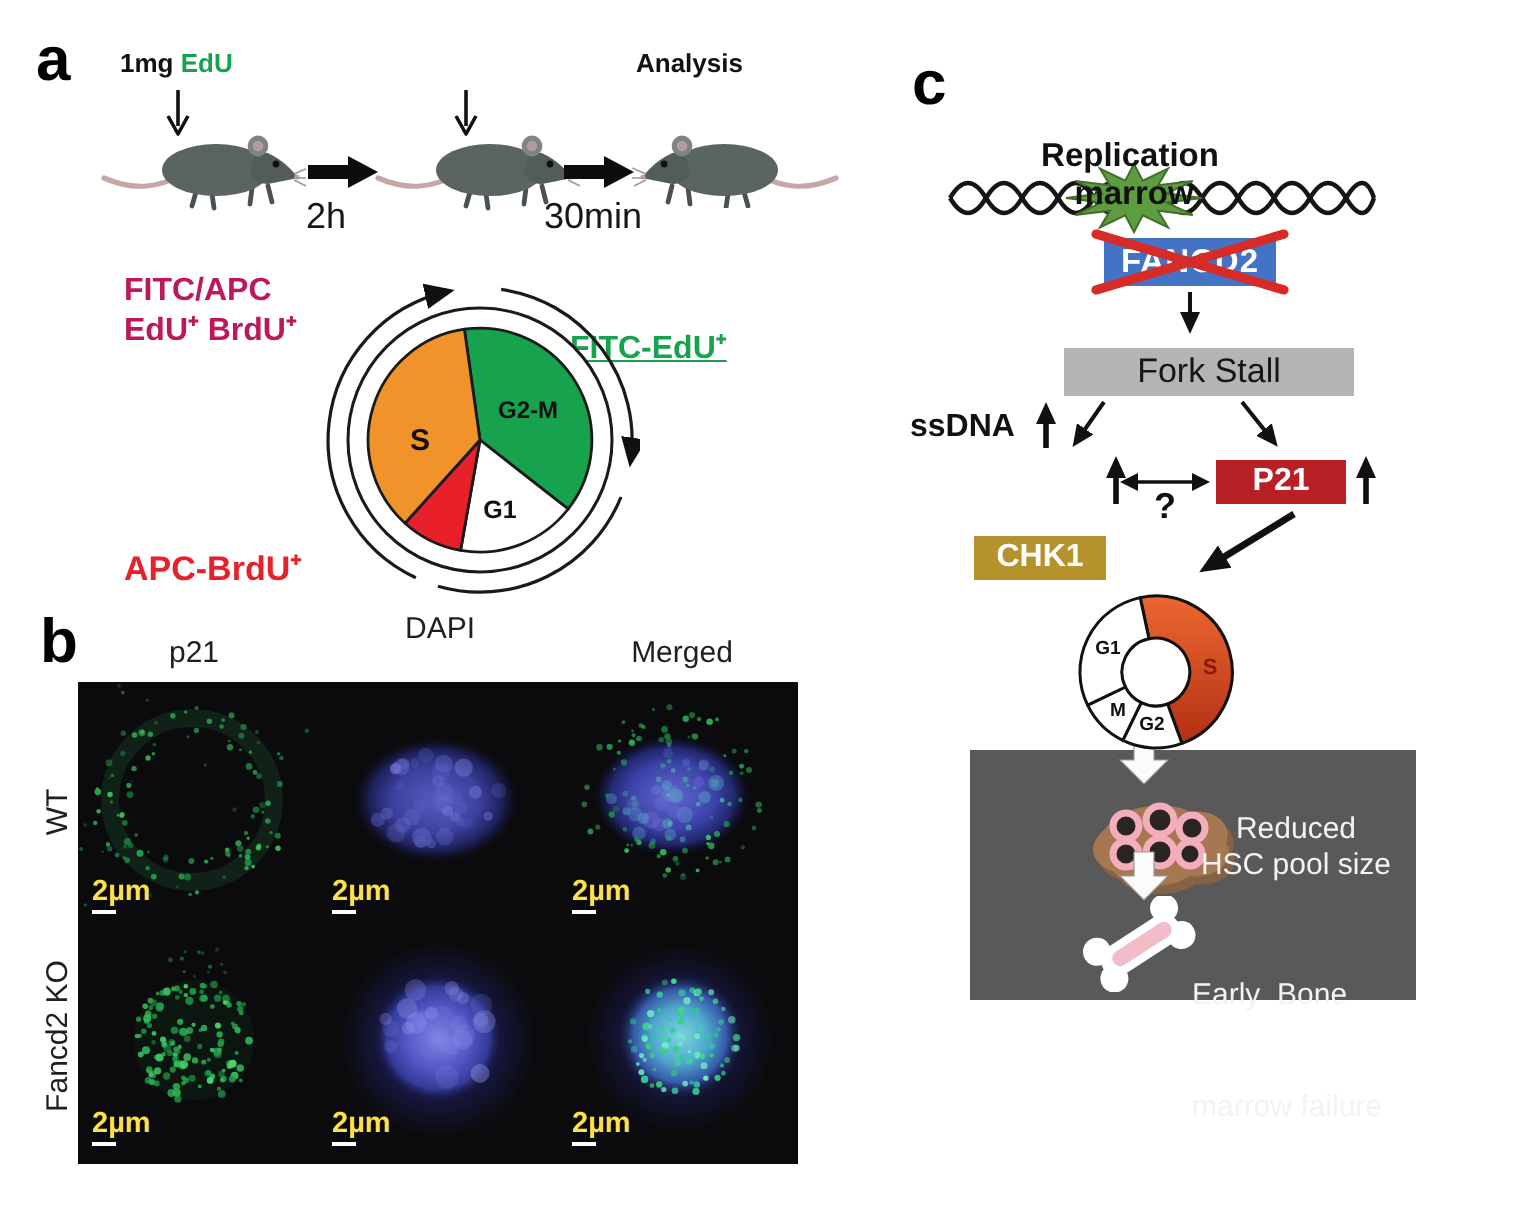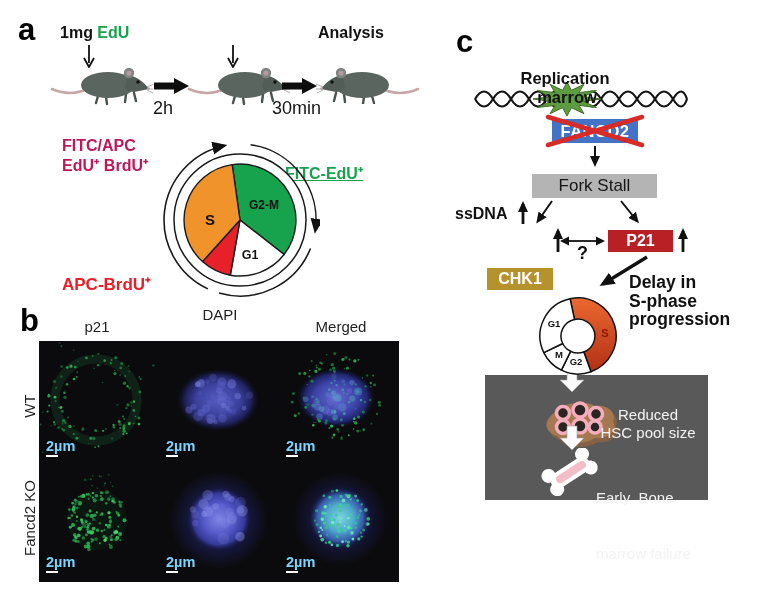--- a/index.html
+++ b/index.html
@@ -3,34 +3,34 @@
 <meta charset="utf-8">
 <style>
   html,body{margin:0;padding:0;background:#fff;}
   #canvas{position:relative;width:768px;height:610px;background:#fff;overflow:hidden;
           font-family:"Liberation Sans",sans-serif;color:#111;}
   .abs{position:absolute;}
   .panel-letter{font-size:31px;font-weight:bold;color:#000;}
   text{font-family:"Liberation Sans",sans-serif;}
 
   
-  .dose-line{font-size:16px;font-weight:bold;white-space:nowrap;}
+  .dose-line{font-size:13px;font-weight:bold;white-space:nowrap;}
   .agent-edu{color:#17A24E;}
   .agent-brdu{color:#E8202A;}
   .interval{font-size:18px;color:#161616;}
   .legend-orange{color:#be185d;font-size:16px;font-weight:bold;line-height:20px;}
   .legend-green{color:#17A24E;font-size:16px;font-weight:bold;}
   .legend-red{color:#E8202A;font-size:17px;font-weight:bold;}
 
   
   .col-header{font-size:15px;color:#1f1f1f;text-align:center;width:70px;}
   .row-label{font-size:15px;color:#1f1f1f;white-space:nowrap;transform:translate(-50%,-50%) rotate(-90deg);}
   #b-box{left:39px;top:341px;width:360px;height:241px;background:#0B0B0D;}
   .cell{position:absolute;width:120px;height:120px;}
-  .scale-label{position:absolute;color:#7dd3fc;font-size:14.5px;font-weight:700;}
+  .scale-label{position:absolute;color:#fde047;font-size:14.5px;font-weight:700;}
   .scale-bar-line{position:absolute;width:12px;height:2px;background:#fff;}
 
   
   .c-box{position:absolute;display:flex;align-items:center;justify-content:center;}
   .c-box.blue{background:#4472C4;color:#fff;font-weight:bold;font-size:16.5px;letter-spacing:.5px;border-radius:2px;}
   .c-box.gray{background:#B4B4B4;color:#161616;font-size:17px;}
   .c-box.gold{background:#B5922B;color:#fff;font-weight:bold;font-size:16px;}
   .c-box.red{background:#B92025;color:#fff;font-weight:bold;font-size:16px;}
   .c-text{font-size:16.5px;font-weight:bold;color:#111;text-align:center;}
   .delay{font-size:17.5px;font-weight:bold;line-height:18.5px;color:#111;}
@@ -751,32 +751,27 @@
     <polygon points="128,17 110.4,19.3 123.4,25.5 106,23.4 111,31.7 98.4,25.7 94,34 89.6,25.7 77,31.7 82,23.4 64.6,25.5 77.6,19.3 60,17 77.6,14.7 64.6,8.5 82,10.6 77,2.3 89.6,8.3 94,0 98.4,8.3 111,2.3 106,10.6 123.4,8.5 110.4,14.7" fill="#5E9C40" stroke="#446E2C" stroke-width="1"></polygon>
   </svg>
   <div class="abs c-text" style="left:512px;top:69px;width:106px;">Replication</div>
   <div class="abs c-text" style="left:536px;top:88px;width:62px;">marrow</div>
 
   <div class="c-box blue" style="left:552px;top:119px;width:86px;height:24px;">FANCD2</div>
   <svg class="abs" style="left:543px;top:112px;" width="104" height="38">
     <path d="M5,5 L99,33 M99,5 L5,33" stroke="#D82B28" stroke-width="4.6" stroke-linecap="round" fill="none"></path>
   </svg>
 
-  <div class="c-box gray" style="left:532px;top:174px;width:125px;height:24px;">Fork Stall</div>
+  <div class="c-box gray" style="left:532px;top:174px;width:145px;height:24px;">Fork Stall</div>
 
   <div class="abs c-text nowrap" style="left:455px;top:205px;font-size:16px;">ssDNA</div>
   <div class="c-box gold" style="left:487px;top:230px;width:66px;height:22px;margin-top:38px;">CHK1</div>
   <div class="c-box red" style="left:608px;top:230px;width:65px;height:22px;">P21</div>
   <div class="abs q-mark" style="left:577px;top:243px;">?</div>
 
-  <div class="abs delay" style="left:629px;top:273px;">
-    <span style="display:block;">Delay in</span>
-    <span style="display:block;">S-phase</span>
-    <span style="display:block;">progression</span>
-  </div>
 
   <div class="abs dark-box"></div>
 
   <svg class="abs" style="left:440px;top:0;pointer-events:none;z-index:3;" width="328" height="610">
     <defs>
       <marker id="mkS" viewBox="0 0 11 10" markerUnits="userSpaceOnUse" markerWidth="11" markerHeight="10" refX="8" refY="5" orient="auto">
           <path d="M0,0 L11,5 L0,10 Z" fill="#111"></path>
         </marker>
       <marker id="mkB" viewBox="0 0 15 13" markerUnits="userSpaceOnUse" markerWidth="15" markerHeight="13" refX="11" refY="6.5" orient="auto">
           <path d="M0,0 L15,6.5 L0,13 Z" fill="#111"></path>

